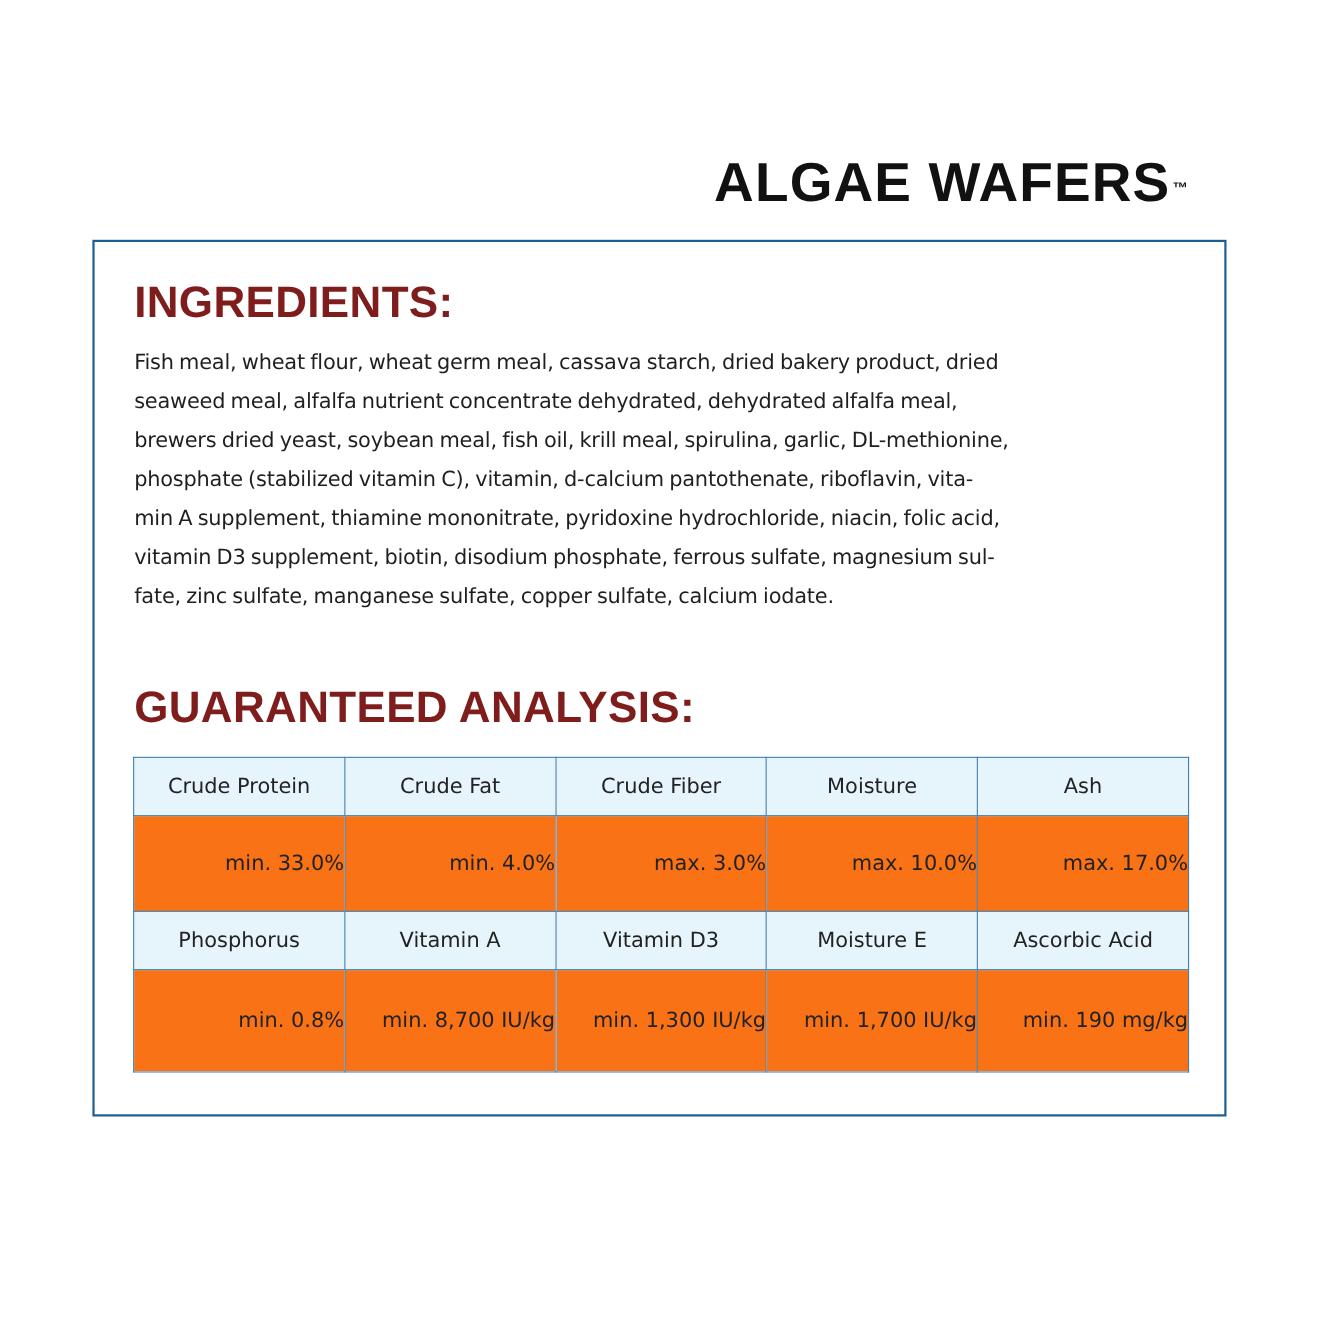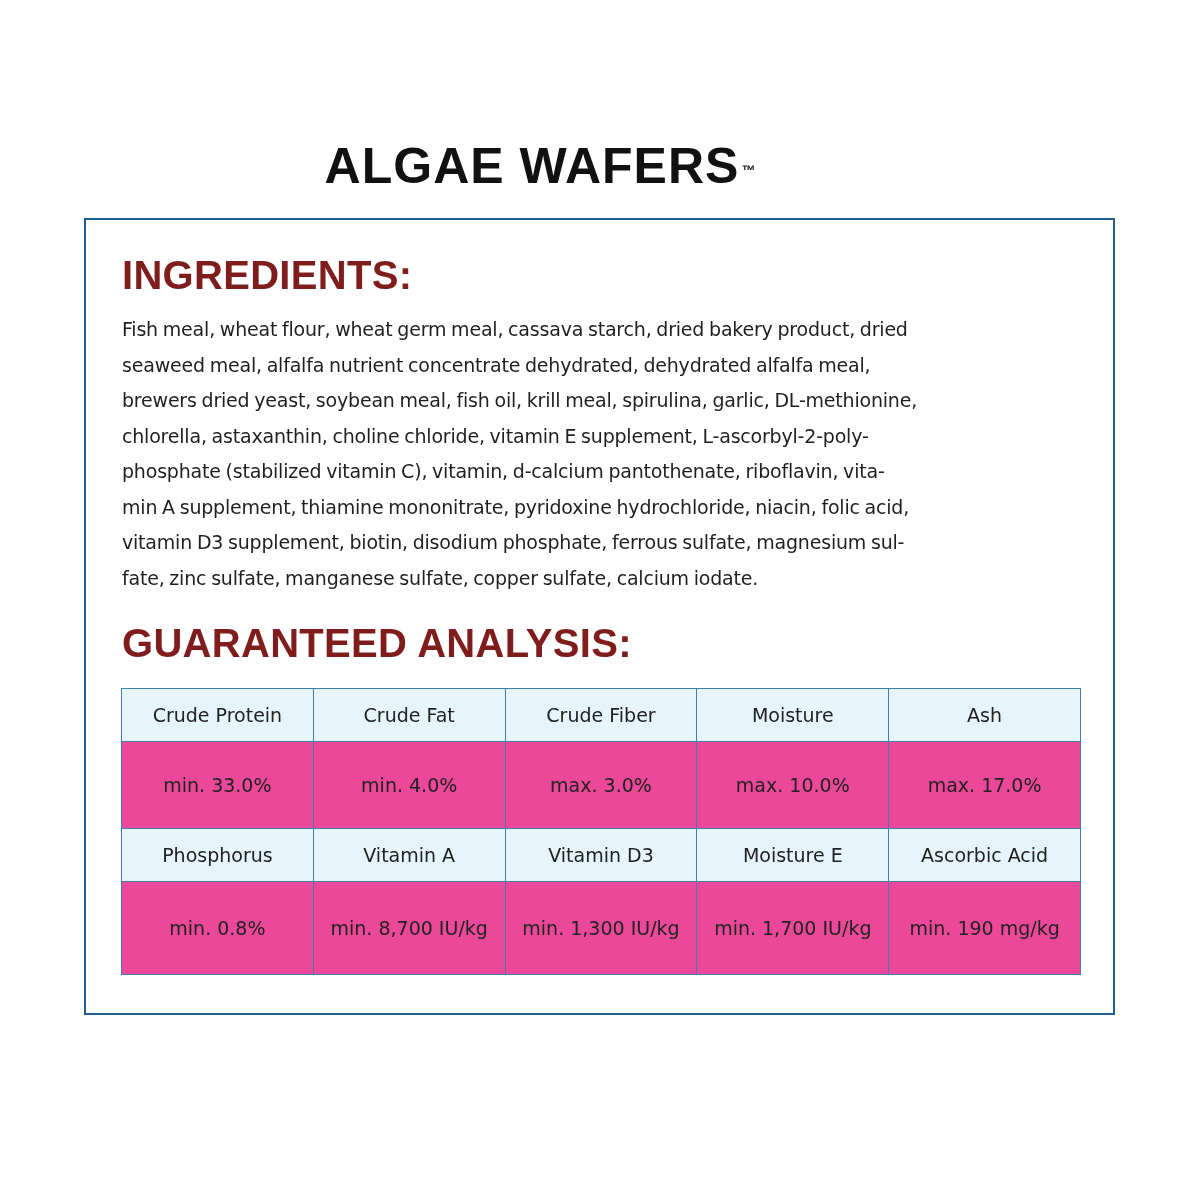--- a/index.html
+++ b/index.html
@@ -13,21 +13,21 @@
       position: relative;
       font-family: "DejaVu Sans", sans-serif;
       color: #1a1a1a;
       overflow: hidden;
     }
     .title {
       position: absolute;
       top: 138px;
       left: 0;
       width: 1081px;
-      text-align: center;
+      text-align: right;
       font-family: "Liberation Sans", sans-serif;
       font-weight: 700;
       font-size: 50px;
       letter-spacing: 1px;
       color: #111111;
       line-height: 56px;
     }
     .title sup {
       font-size: 14px;
       vertical-align: top;
@@ -89,43 +89,43 @@
       color: #222222;
       padding: 0;
       white-space: nowrap;
       overflow: hidden;
     }
     .analysis-table .hdr td {
       background: #e6f4fc;
       height: 52px;
     }
     .analysis-table .val td {
-      background: #ec4899;
+      background: #f97316;
       height: 86px;
+      text-align: right;
     }
     .analysis-table .val.second td {
       height: 92px;
     }
   </style>
 </head>
 <body>
 
 <div class="title">
   <span>ALGAE WAFERS</span><sup>™</sup>
 </div>
 
 <div class="panel">
 
   <div class="section-heading ingredients-heading">INGREDIENTS:</div>
 
   <div class="ingredients-text">
     <span class="line">Fish meal, wheat flour, wheat germ meal, cassava starch, dried bakery product, dried</span>
     <span class="line">seaweed meal, alfalfa nutrient concentrate dehydrated, dehydrated alfalfa meal,</span>
     <span class="line">brewers dried yeast, soybean meal, fish oil, krill meal, spirulina, garlic, DL-methionine,</span>
-    <span class="line">chlorella, astaxanthin, choline chloride, vitamin E supplement, L-ascorbyl-2-poly-</span>
     <span class="line">phosphate (stabilized vitamin C), vitamin, d-calcium pantothenate, riboflavin, vita-</span>
     <span class="line">min A supplement, thiamine mononitrate, pyridoxine hydrochloride, niacin, folic acid,</span>
     <span class="line">vitamin D3 supplement, biotin, disodium phosphate, ferrous sulfate, magnesium sul-</span>
     <span class="line">fate, zinc sulfate, manganese sulfate, copper sulfate, calcium iodate.</span>
   </div>
 
   <div class="section-heading analysis-heading">GUARANTEED ANALYSIS:</div>
 
   <table class="analysis-table">
     <tbody>

